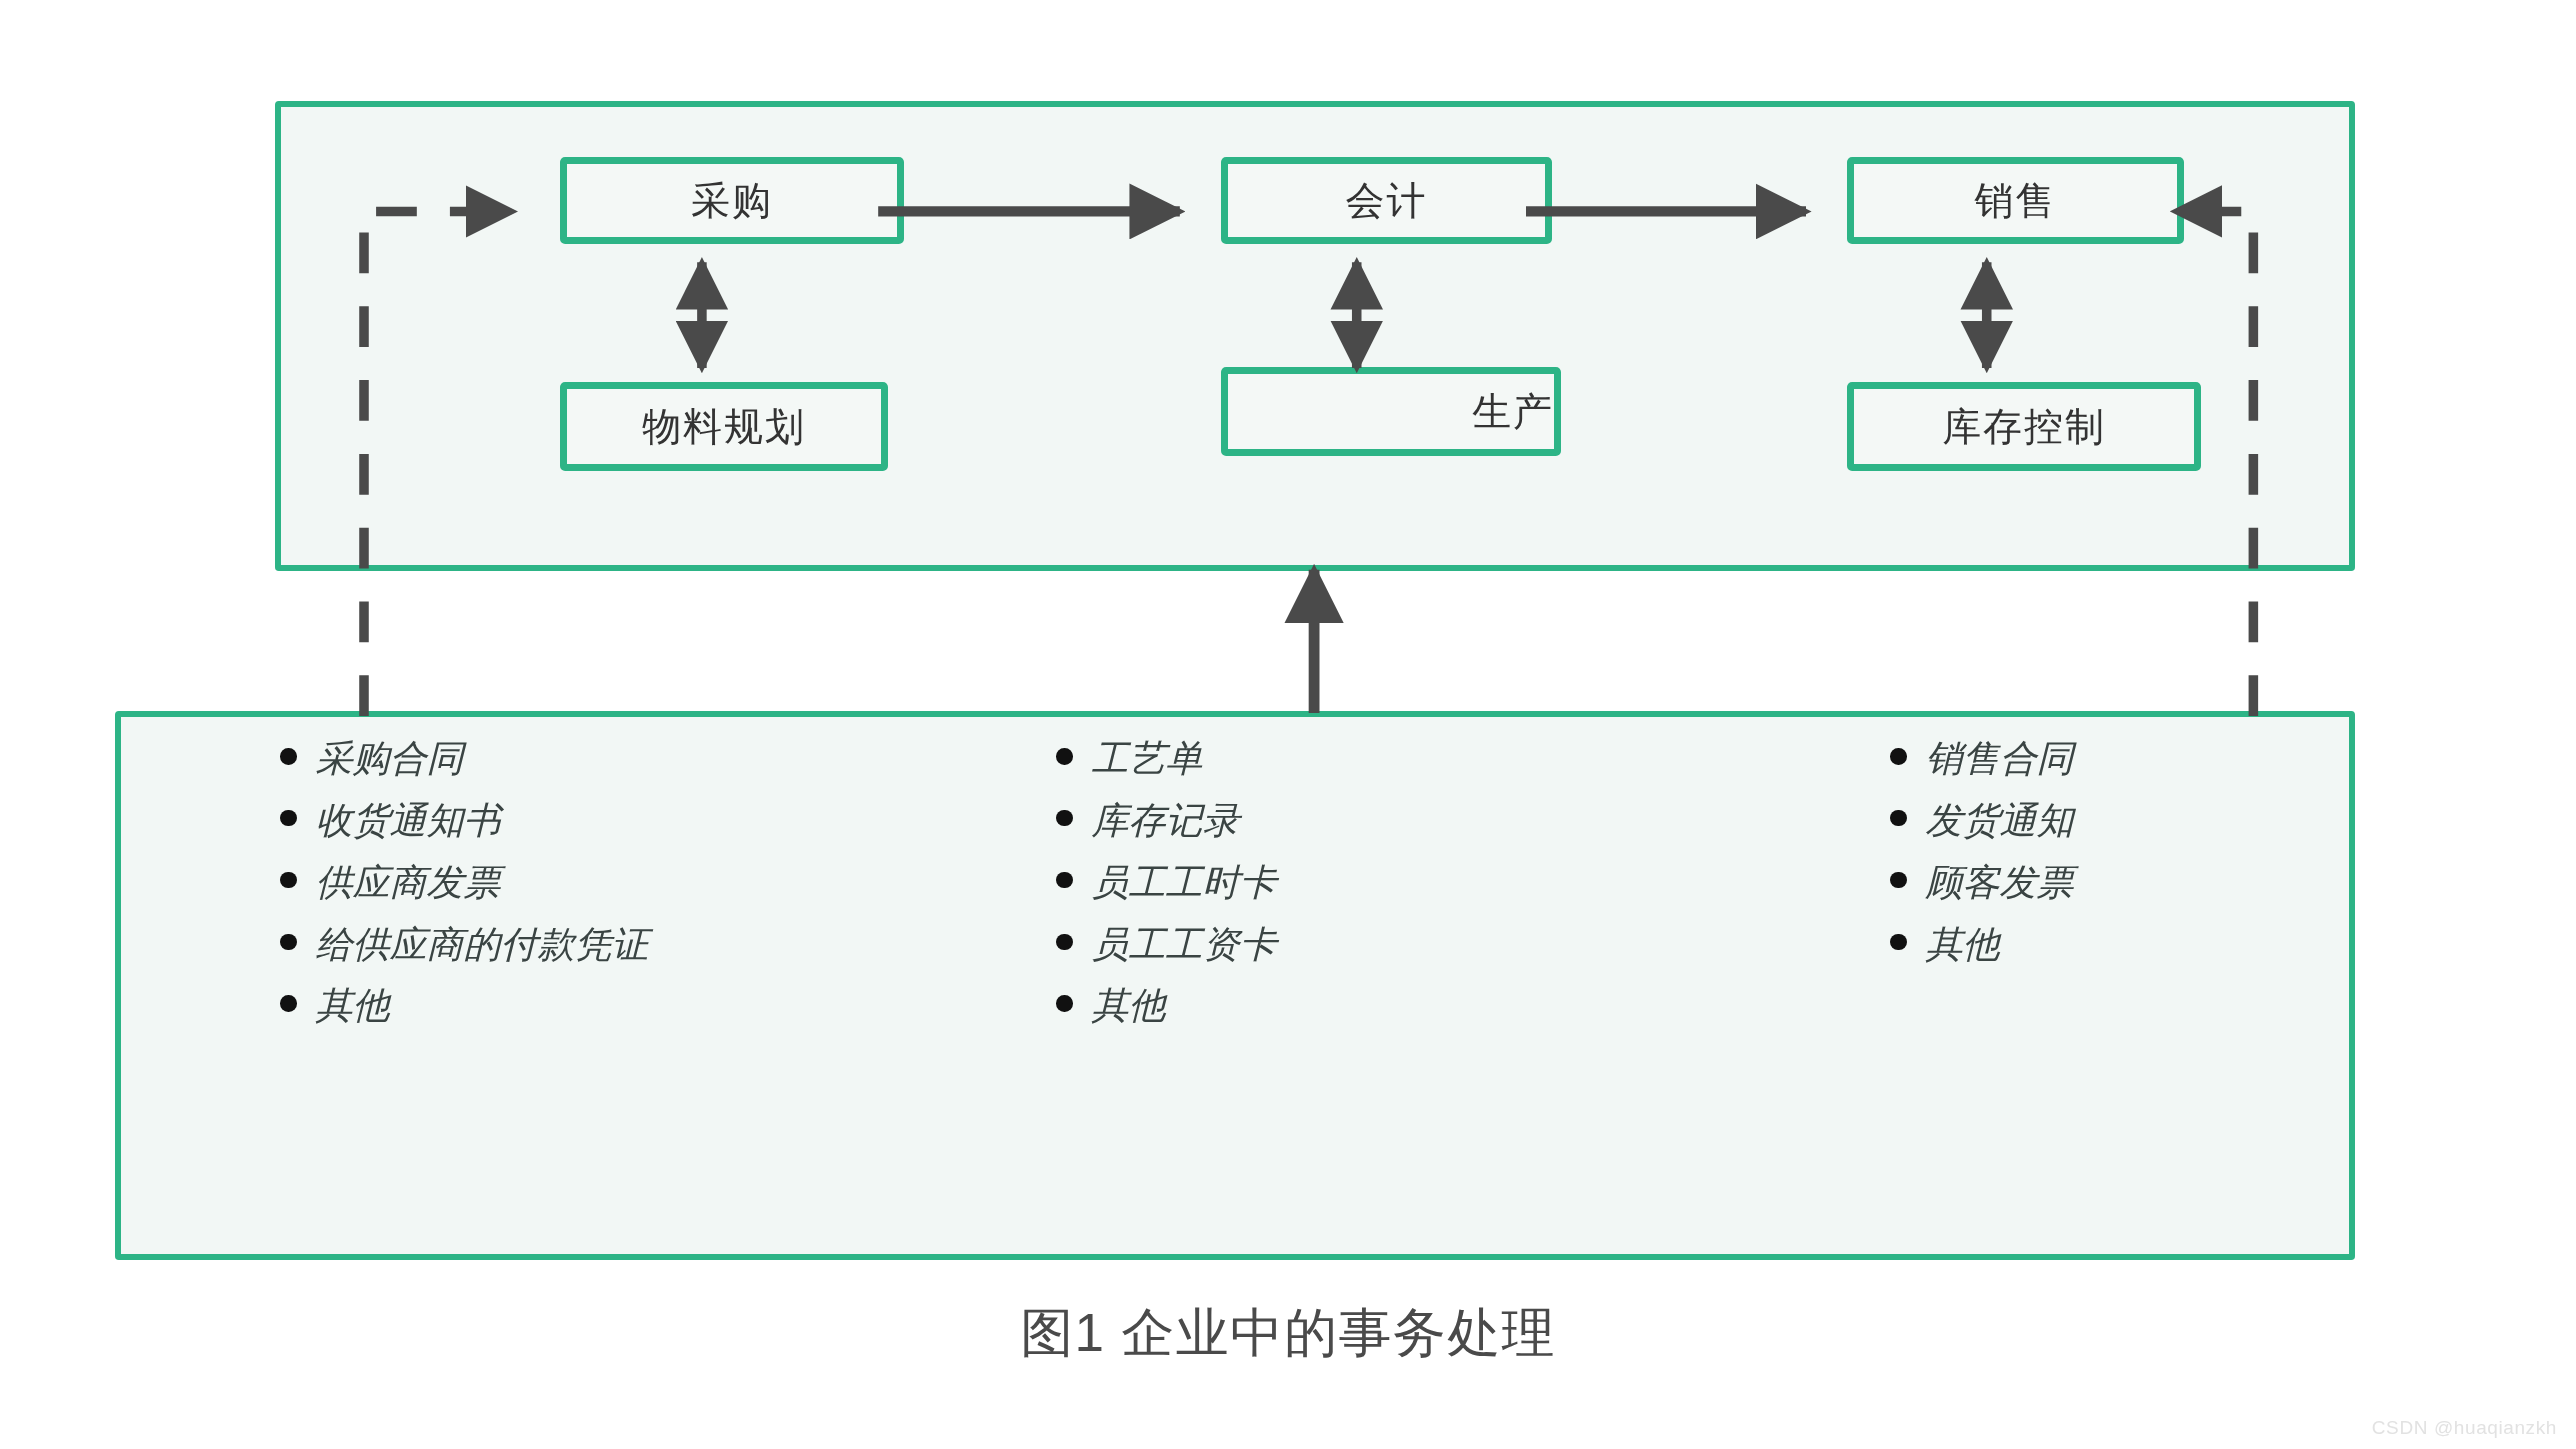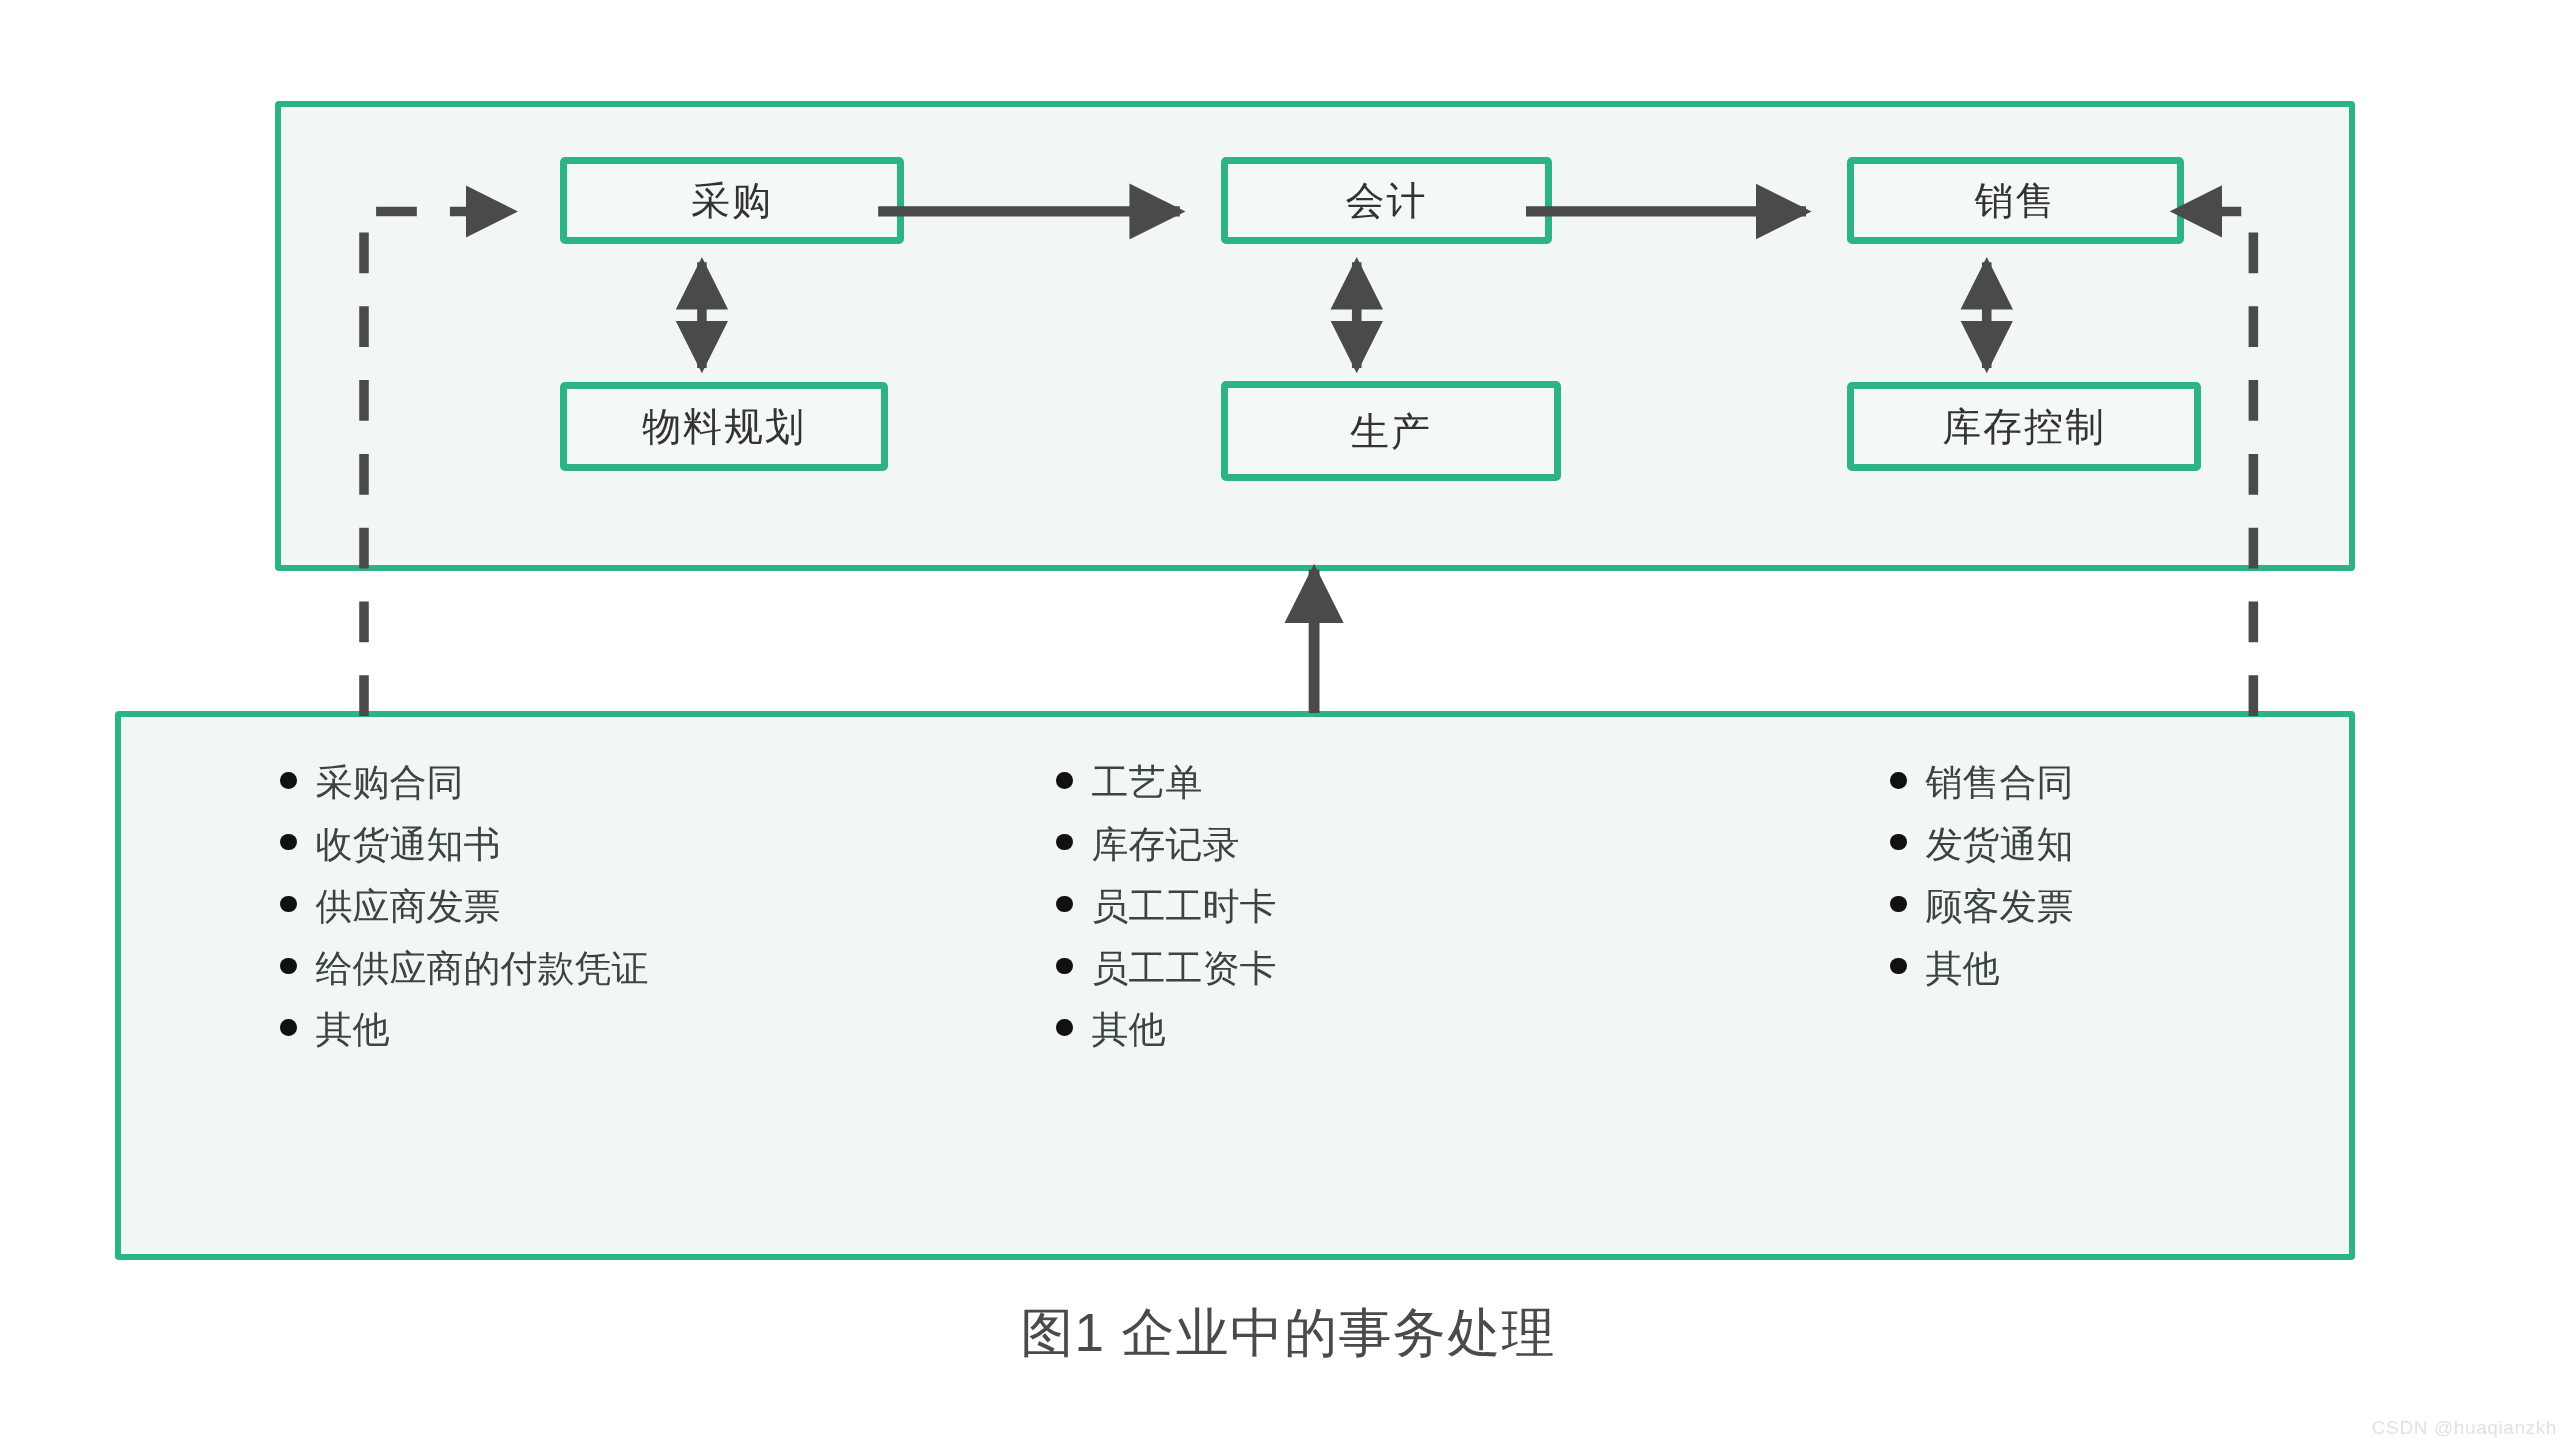--- a/index.html
+++ b/index.html
@@ -54,37 +54,38 @@
     letter-spacing: 1.9px;
     line-height: 1;
     margin-left: 28px;
   }
 
   #node-procurement { left: 532px;  top: 157px; width: 344px; height: 87px; }
   #node-accounting  { left: 1193px; top: 157px; width: 331px; height: 87px; }
   #node-sales       { left: 1819px; top: 157px; width: 337px; height: 87px; }
 
   #node-material    { left: 532px;  top: 382px; width: 328px; height: 89px; }
-  #node-production  { left: 1193px; top: 381px; width: 340px; height: 100px; }
+  #node-production  { left: 1193px; top: 367px; width: 340px; height: 89px; justify-content: flex-end; }
   #node-inventory   { left: 1819px; top: 382px; width: 354px; height: 89px; }
 
   
   #connectors {
     position: absolute;
     left: 0;
     top: 0;
     width: 2576px;
     height: 1450px;
     pointer-events: none;
   }
 
   
   .doc-column {
     position: absolute;
-    top: 764px;
+    top: 740px;
+    font-style: italic;
   }
   #doc-col-0 { left: 280px;  width: 700px; }
   #doc-col-1 { left: 1056px; width: 573px; text-align: center;  }
   #doc-col-2 { left: 1890px; width: 636px; }
 
   .doc-item {
     display: flex;
     align-items: baseline;
     margin-bottom: 23px;
     color: #3A4443;

